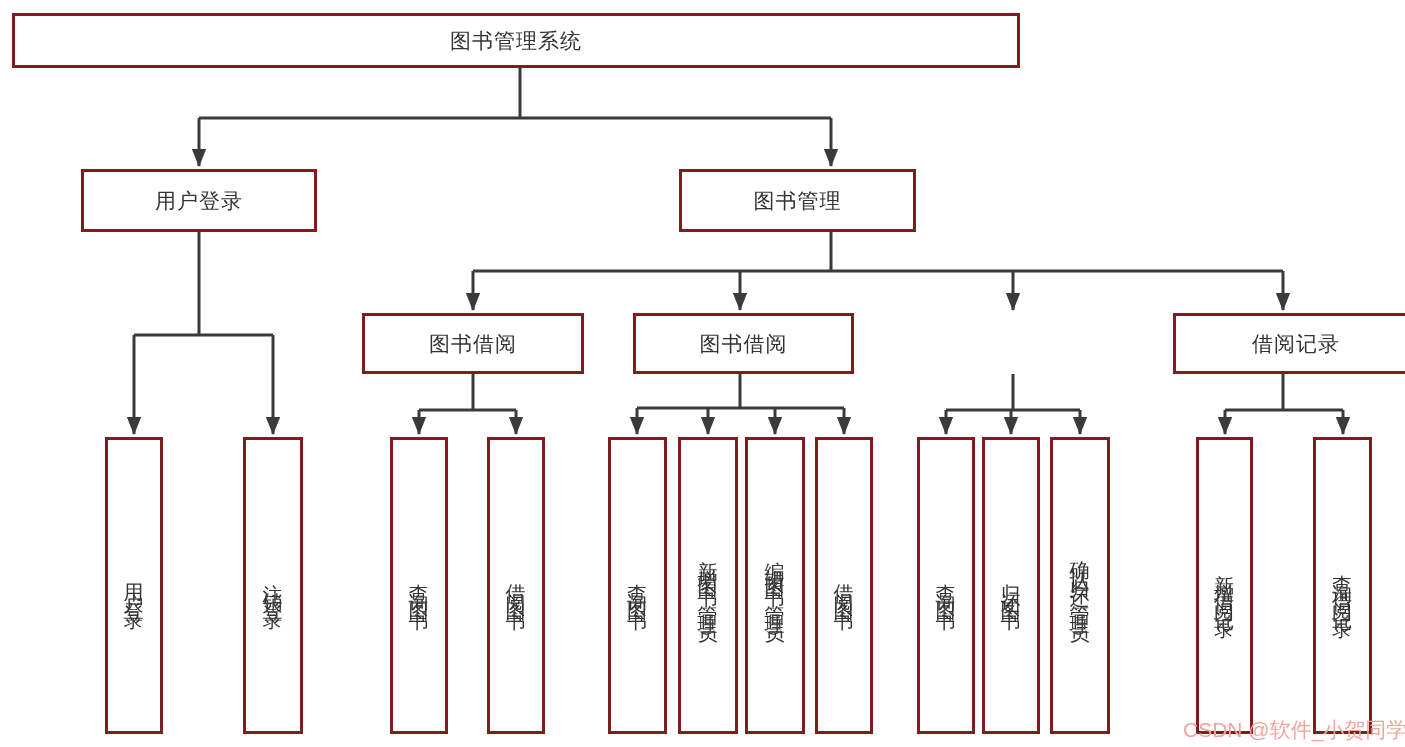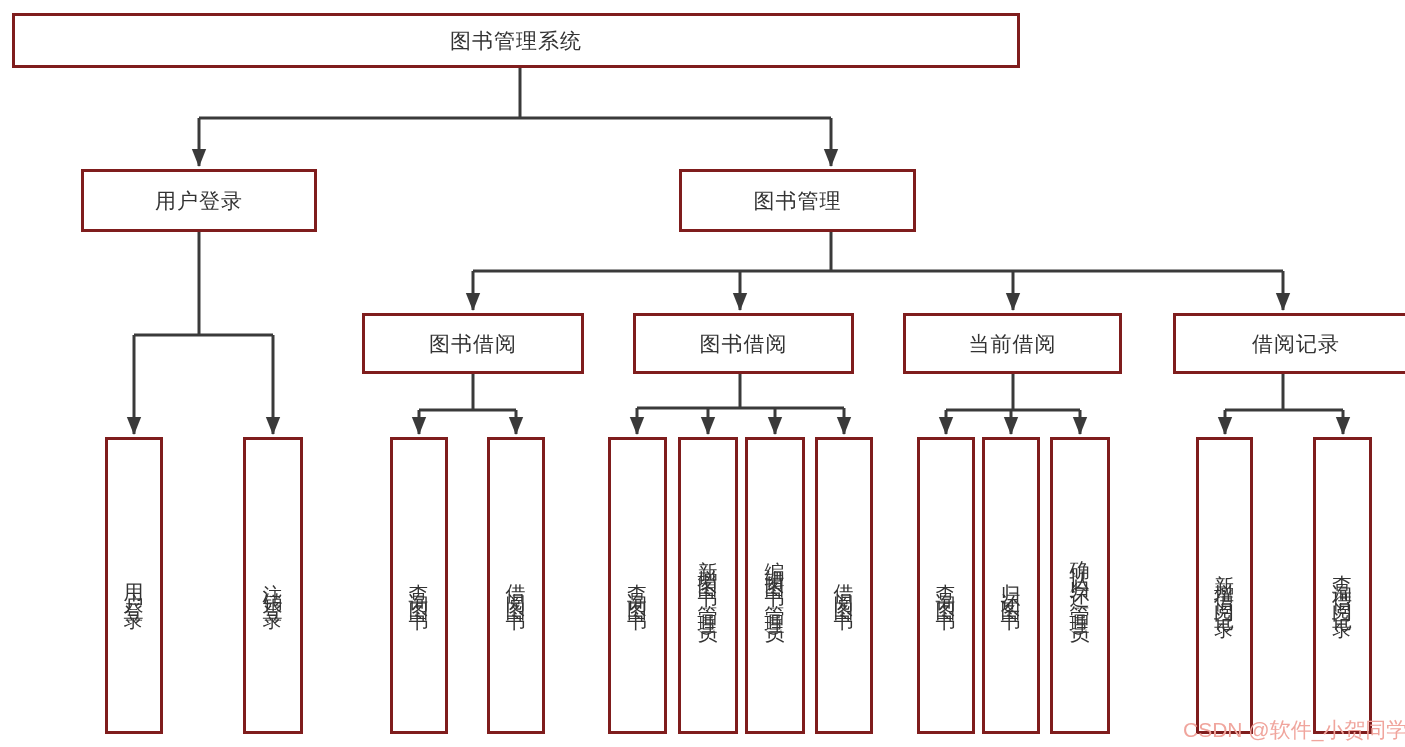--- a/index.html
+++ b/index.html
@@ -120,23 +120,20 @@
   <div class="node" style="left:679px;top:169px;width:237px;height:63px">
     <span class="htext">图书管理</span>
   </div>
 
   <div class="node" style="left:362px;top:313px;width:222px;height:61px">
     <span class="htext">图书借阅</span>
   </div>
   <div class="node" style="left:633px;top:313px;width:221px;height:61px">
     <span class="htext">图书借阅</span>
   </div>
-  <div class="node" style="left:903px;top:313px;width:219px;height:61px">
-    <span class="htext">当前借阅</span>
-  </div>
   <div class="node" style="left:1173px;top:313px;width:246px;height:61px">
     <span class="htext">借阅记录</span>
   </div>
 
   <div class="node" style="left:105px;top:437px;width:58px;height:297px">
     <span class="vtext">用户登录</span>
   </div>
   <div class="node" style="left:243px;top:437px;width:60px;height:297px">
     <span class="vtext">注销登录</span>
   </div>

